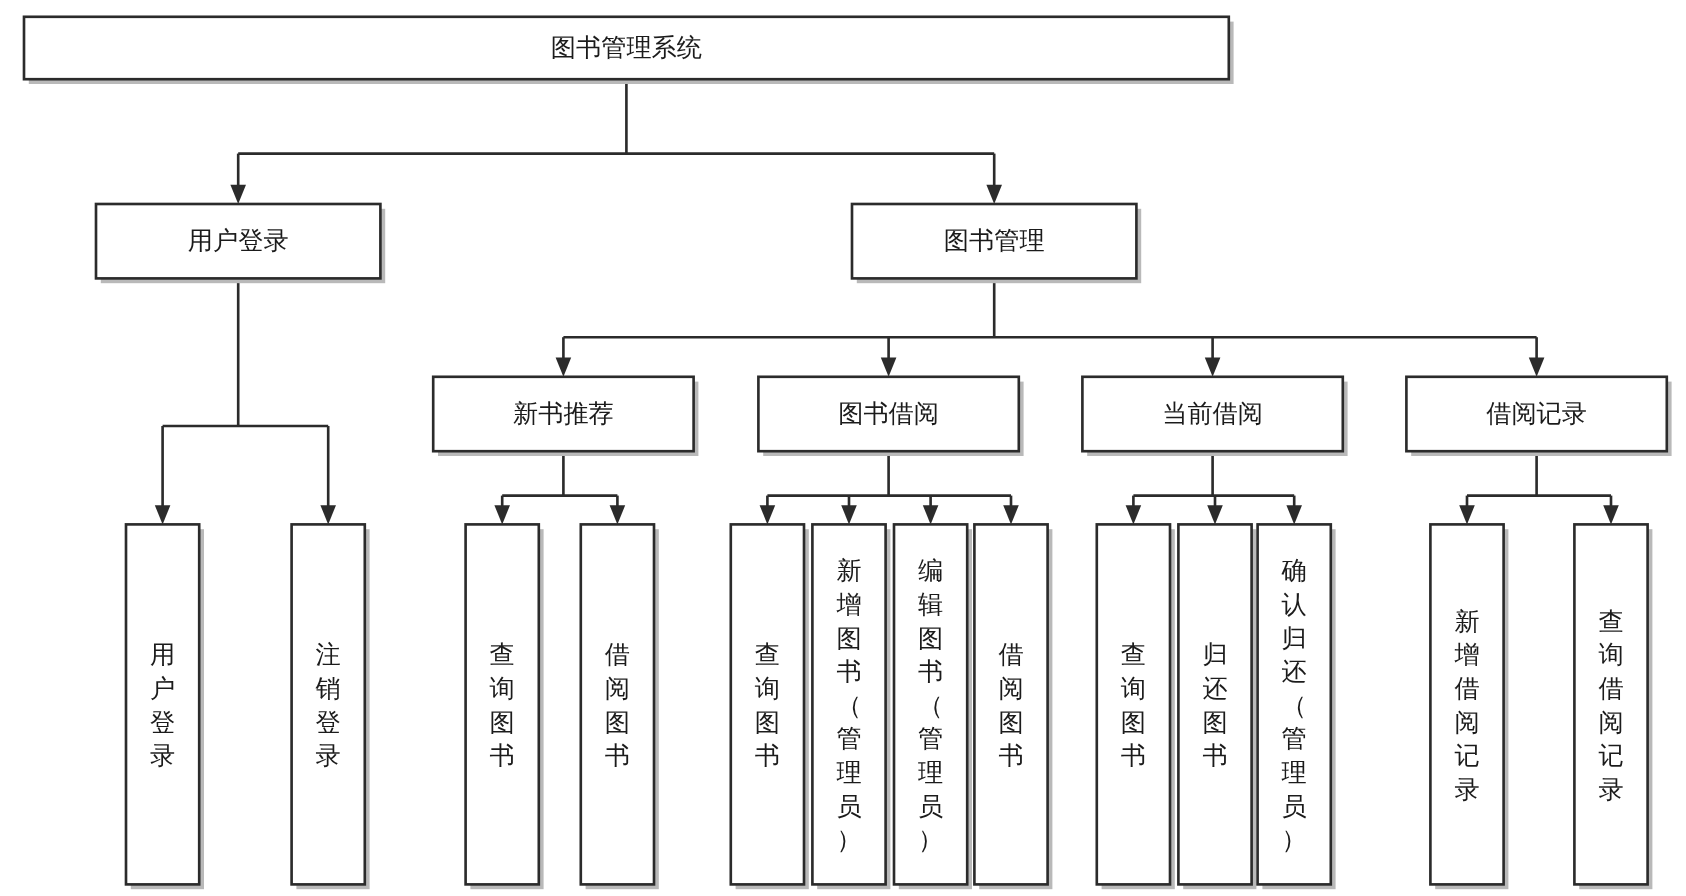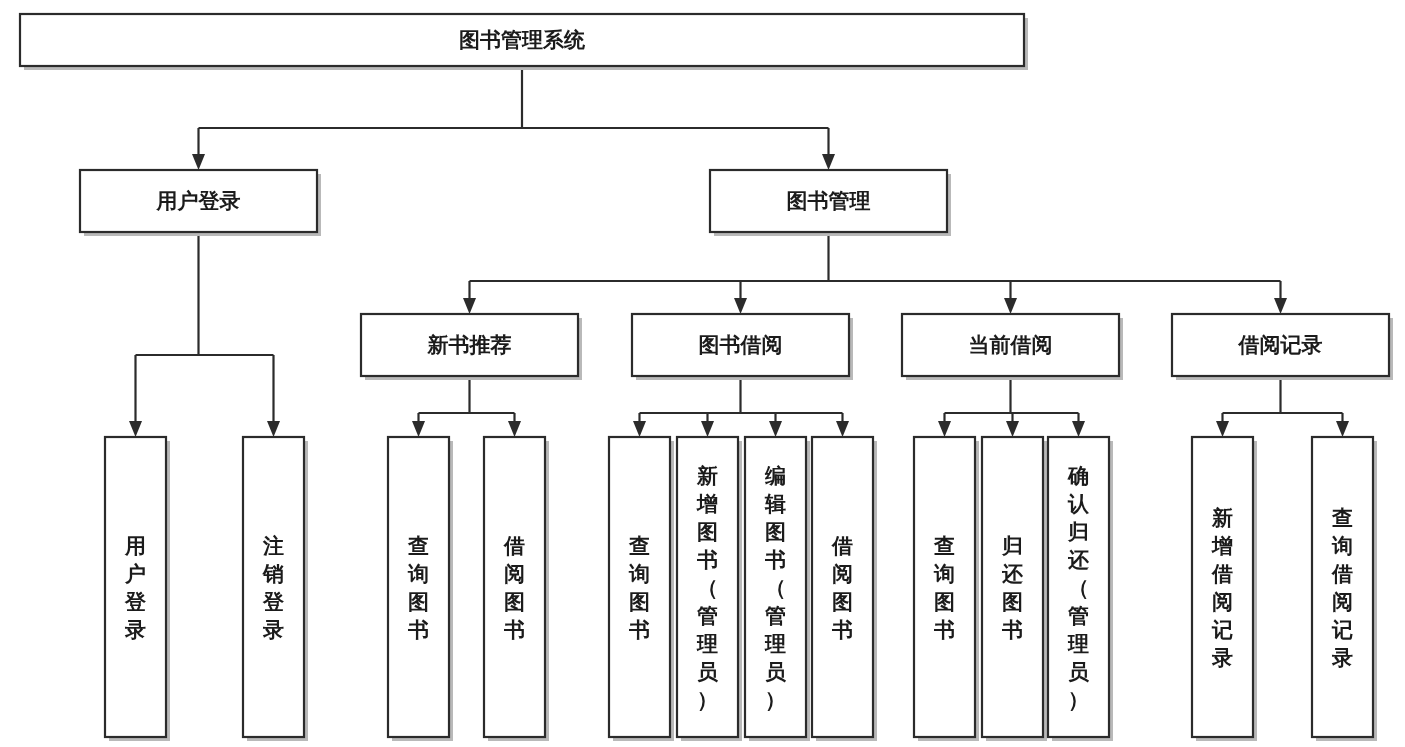--- a/index.html
+++ b/index.html
@@ -11,21 +11,20 @@
     width: 1405px;
     height: 747px;
     overflow: hidden;
     font-family: "DejaVu Sans", "Liberation Sans", sans-serif;
   }
   #diagram-root {
     position: relative;
     width: 1405px;
     height: 556px;
     background: #ffffff;
-    font-weight: bold;
   }
   svg.diagram-canvas {
     position: absolute;
     top: 0;
     left: 0;
     width: 1405px;
     height: 747px;
     display: block;
   }
   .node-box {

